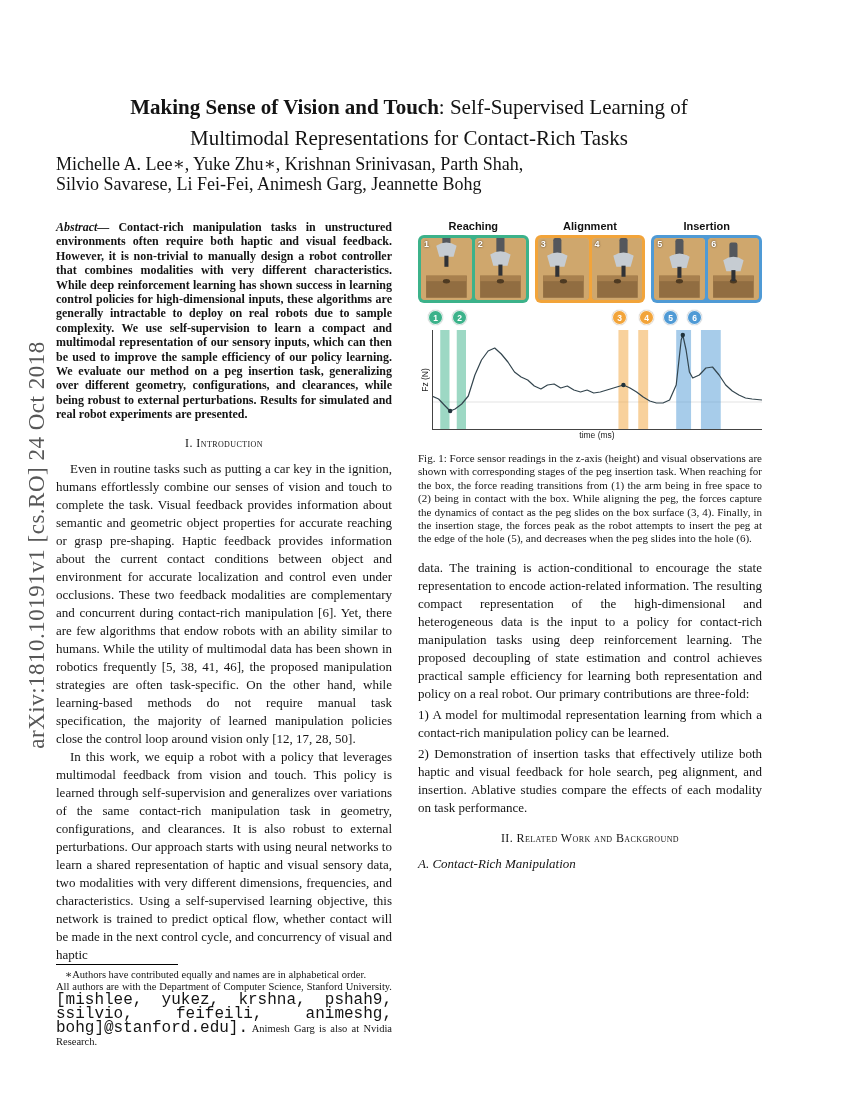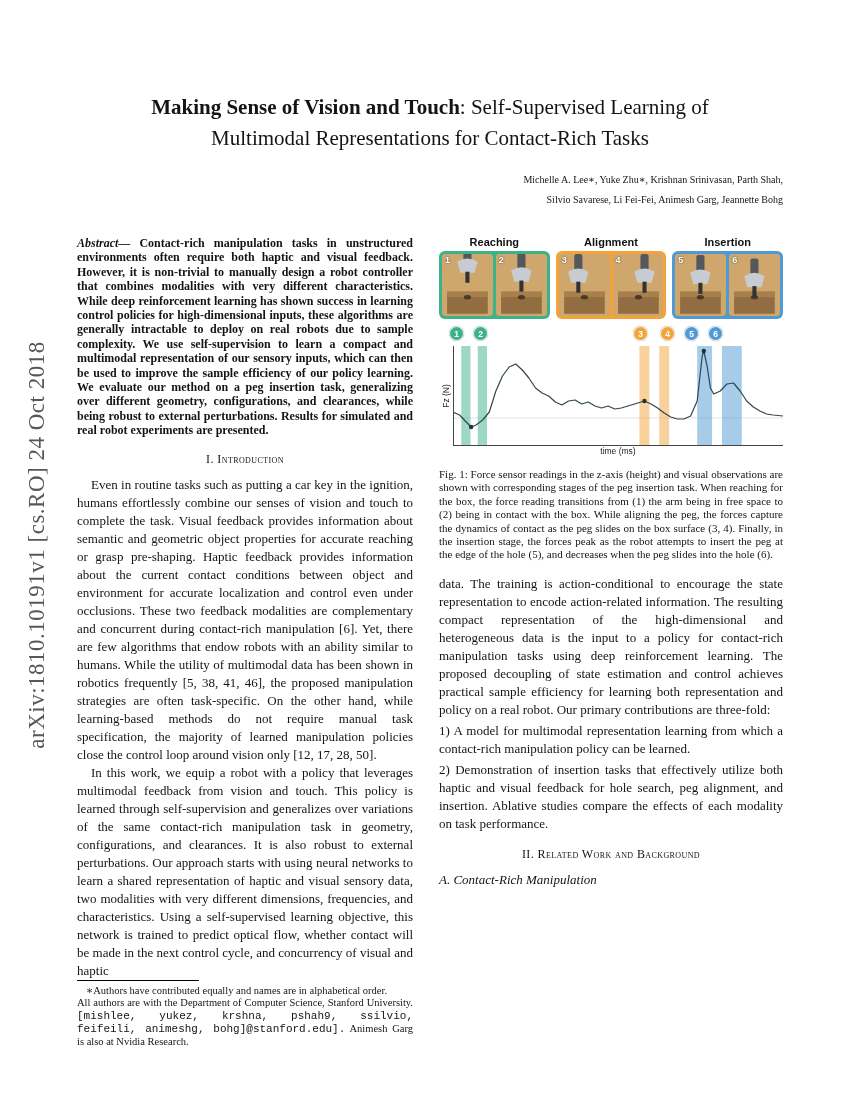--- a/index.html
+++ b/index.html
@@ -6,42 +6,42 @@
   .page {
     position: relative; width: 850px; height: 1100px; background: #ffffff;
     overflow: hidden; color: #141414;
     font-family: "Liberation Serif", "DejaVu Serif", serif;
   }
   .arxiv-banner {
     position: absolute; top: 545px; left: 37px;
     transform: translate(-50%, -50%) rotate(-90deg);
     white-space: nowrap; font-size: 23px; color: #575757; letter-spacing: 0.5px;
   }
-  .content { position: absolute; left: 77px; top: 0; width: 706px; }
+  .content { position: absolute; left: 56px; top: 0; width: 706px; }
   .title-block { margin-top: 92px; text-align: center; font-size: 21px; line-height: 31px; }
   .title-bold { font-weight: bold; }
-  .authors { margin-top: 16px; text-align: right; font-size: 10px; line-height: 20px; }
+  .authors { text-align: left; font-size: 18px; line-height: 20px; }
   .cols { display: flex; gap: 26px; margin-top: 26px; align-items: flex-start; }
   .col { width: 346px; text-align: justify; }
   .col-left { display: flex; flex-direction: column; height: 810px; }
   p { margin: 0; }
   .abstract { font-weight: bold; font-size: 12px; line-height: 14.4px; }
   .abs-label { font-style: italic; }
   .sec-heading {
     text-align: center; font-size: 12px; font-weight: normal;
     font-variant: small-caps; letter-spacing: 0.4px; margin: 14px 0 9px 0;
   }
   .body-par { font-size: 13px; line-height: 18px; }
   .indent { text-indent: 14px; }
   .contrib { margin-top: 3px; }
   .subsec-heading { font-style: italic; font-size: 13px; font-weight: normal; text-align: left; margin: 10px 0 8px 0; }
   .footnote { margin-top: auto; font-size: 10.5px; line-height: 12.8px; }
   .footnote-rule { width: 122px; border-top: 1px solid #000; margin-bottom: 4px; }
   .fn-line1 { text-indent: 9px; }
-  .mono { font-family: "Liberation Mono", "DejaVu Sans Mono", monospace; font-size: 11px; }
+  .mono { font-family: "Liberation Mono", "DejaVu Sans Mono", monospace; font-size: 16px; }
 
   
   .figure { font-family: "Liberation Sans", "DejaVu Sans", sans-serif; }
   .stages-row { display: flex; gap: 6px; }
   .stage { flex: 1; }
   .stage-label { text-align: center; font-weight: bold; font-size: 11px; margin-bottom: 3px; color: #111; }
   .stage-panel { border-radius: 6px; padding: 3px; display: flex; gap: 3px; height: 62px; }
   .tile { position: relative; flex: 1; border-radius: 4px; overflow: hidden; background: linear-gradient(#d8b67f, #c09a61); }
   .tile svg { position: absolute; inset: 0; width: 100%; height: 100%; }
   .tile-num {

